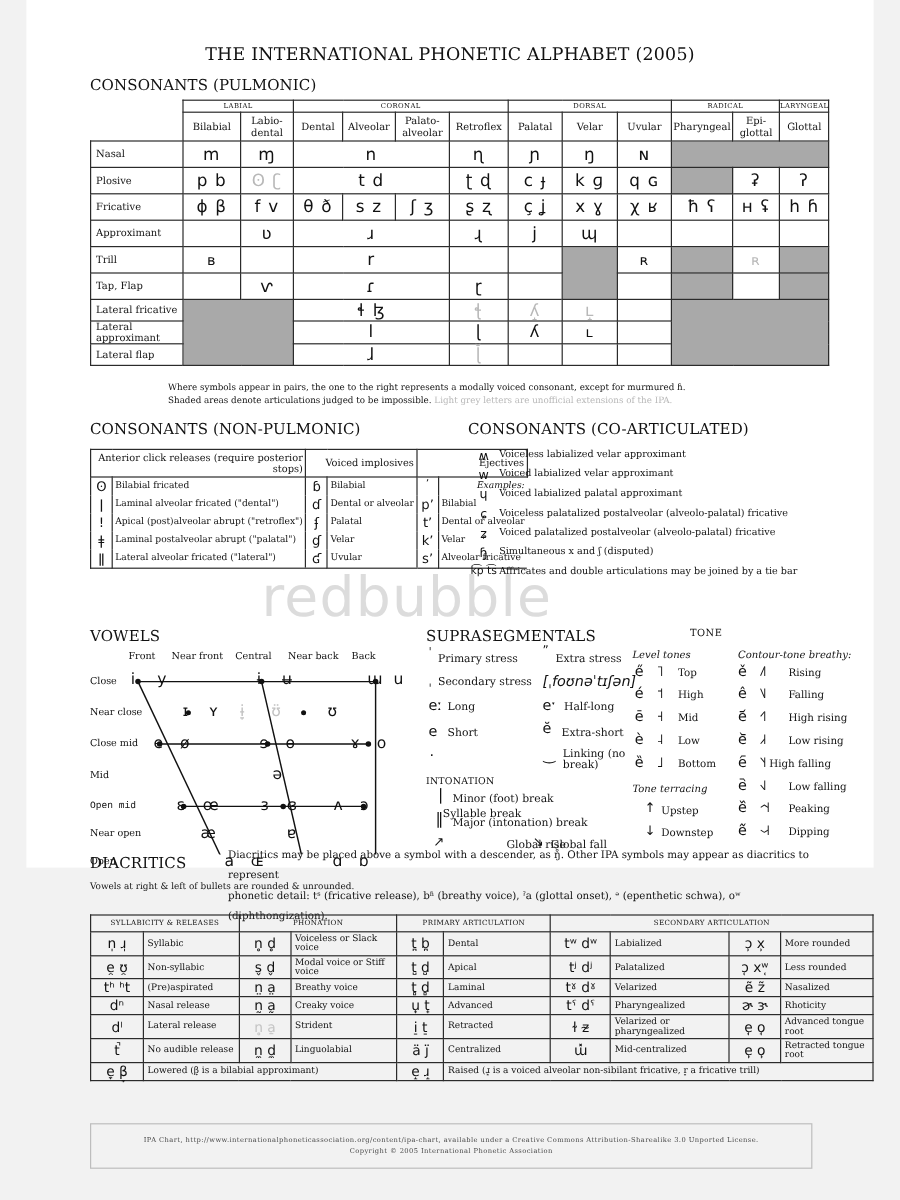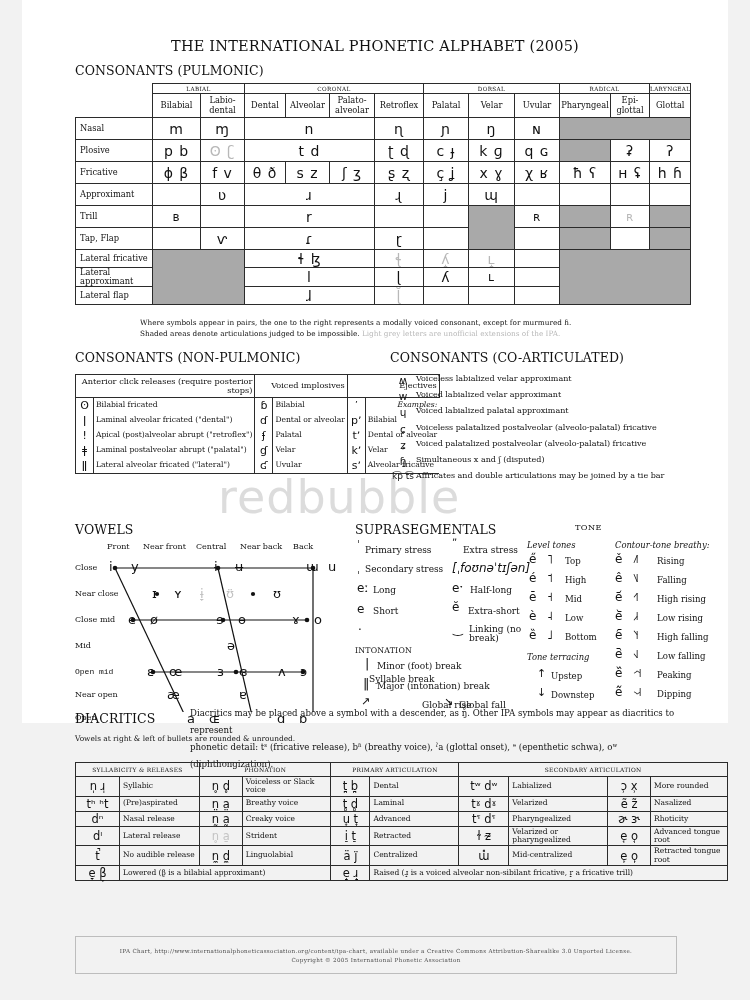--- a/index.html
+++ b/index.html
@@ -488,21 +488,21 @@
     <div class="sg sgs" style="left:106px;top:49px;font-size:12px;">˥˩</div>
     <div class="sg" style="left:130px;top:53px;font-size:8.6px;">Falling</div>
     <div class="sg sgs" style="left:88px;top:68px;font-size:12px;">e᷄</div>
     <div class="sg sgs" style="left:106px;top:68px;font-size:12px;">˧˥</div>
     <div class="sg" style="left:130px;top:72px;font-size:8.6px;">High rising</div>
     <div class="sg sgs" style="left:88px;top:87px;font-size:12px;">e᷅</div>
     <div class="sg sgs" style="left:106px;top:87px;font-size:12px;">˩˧</div>
     <div class="sg" style="left:130px;top:91px;font-size:8.6px;">Low rising</div>
     <div class="sg sgs" style="left:88px;top:106px;font-size:12px;">e᷇</div>
     <div class="sg sgs" style="left:106px;top:106px;font-size:12px;">˥˧</div>
-    <div class="sg" style="left:130px;top:110px;font-size:8.6px;text-align:right;">High falling</div>
+    <div class="sg" style="left:114px;top:110px;font-size:8.6px;text-align:right;">High falling</div>
     <div class="sg sgs" style="left:88px;top:125px;font-size:12px;">e᷆</div>
     <div class="sg sgs" style="left:106px;top:125px;font-size:12px;">˧˩</div>
     <div class="sg" style="left:130px;top:129px;font-size:8.6px;">Low falling</div>
     <div class="sg sgs" style="left:88px;top:144px;font-size:12px;">e᷈</div>
     <div class="sg sgs" style="left:106px;top:144px;font-size:12px;">˧˦˧</div>
     <div class="sg" style="left:130px;top:148px;font-size:8.6px;">Peaking</div>
     <div class="sg sgs" style="left:88px;top:163px;font-size:12px;">e᷉</div>
     <div class="sg sgs" style="left:106px;top:163px;font-size:12px;">˧˨˧</div>
     <div class="sg" style="left:130px;top:167px;font-size:8.6px;">Dipping</div>
   </div>
@@ -529,20 +529,32 @@
       <td class="sy" style="width:36px;">n̥ d̥</td>
       <td class="dd">Voiceless or Slack voice</td>
       <td class="sy" style="width:32px;">t̪ b̪</td>
       <td class="dd">Dental</td>
       <td class="sy" style="width:43px;">tʷ dʷ</td>
       <td class="dd">Labialized</td>
       <td class="sy" style="width:36px;">ɔ̹ x̹</td>
       <td class="dd">More rounded</td>
     </tr>
     <tr>
+      <td class="sy">e̯ ʊ̯</td>
+      <td class="dd">Non-syllabic</td>
+      <td class="sy">s̬ d̬</td>
+      <td class="dd">Modal voice or Stiff voice</td>
+      <td class="sy">t̺ d̺</td>
+      <td class="dd">Apical</td>
+      <td class="sy">tʲ dʲ</td>
+      <td class="dd">Palatalized</td>
+      <td class="sy">ɔ̜ xʷ̜</td>
+      <td class="dd">Less rounded</td>
+    </tr>
+    <tr>
       <td class="sy">tʰ ʰt</td>
       <td class="dd">(Pre)aspirated</td>
       <td class="sy">n̤ a̤</td>
       <td class="dd">Breathy voice</td>
       <td class="sy">t̻ d̻</td>
       <td class="dd">Laminal</td>
       <td class="sy">tˠ dˠ</td>
       <td class="dd">Velarized</td>
       <td class="sy">ẽ z̃</td>
       <td class="dd">Nasalized</td>

